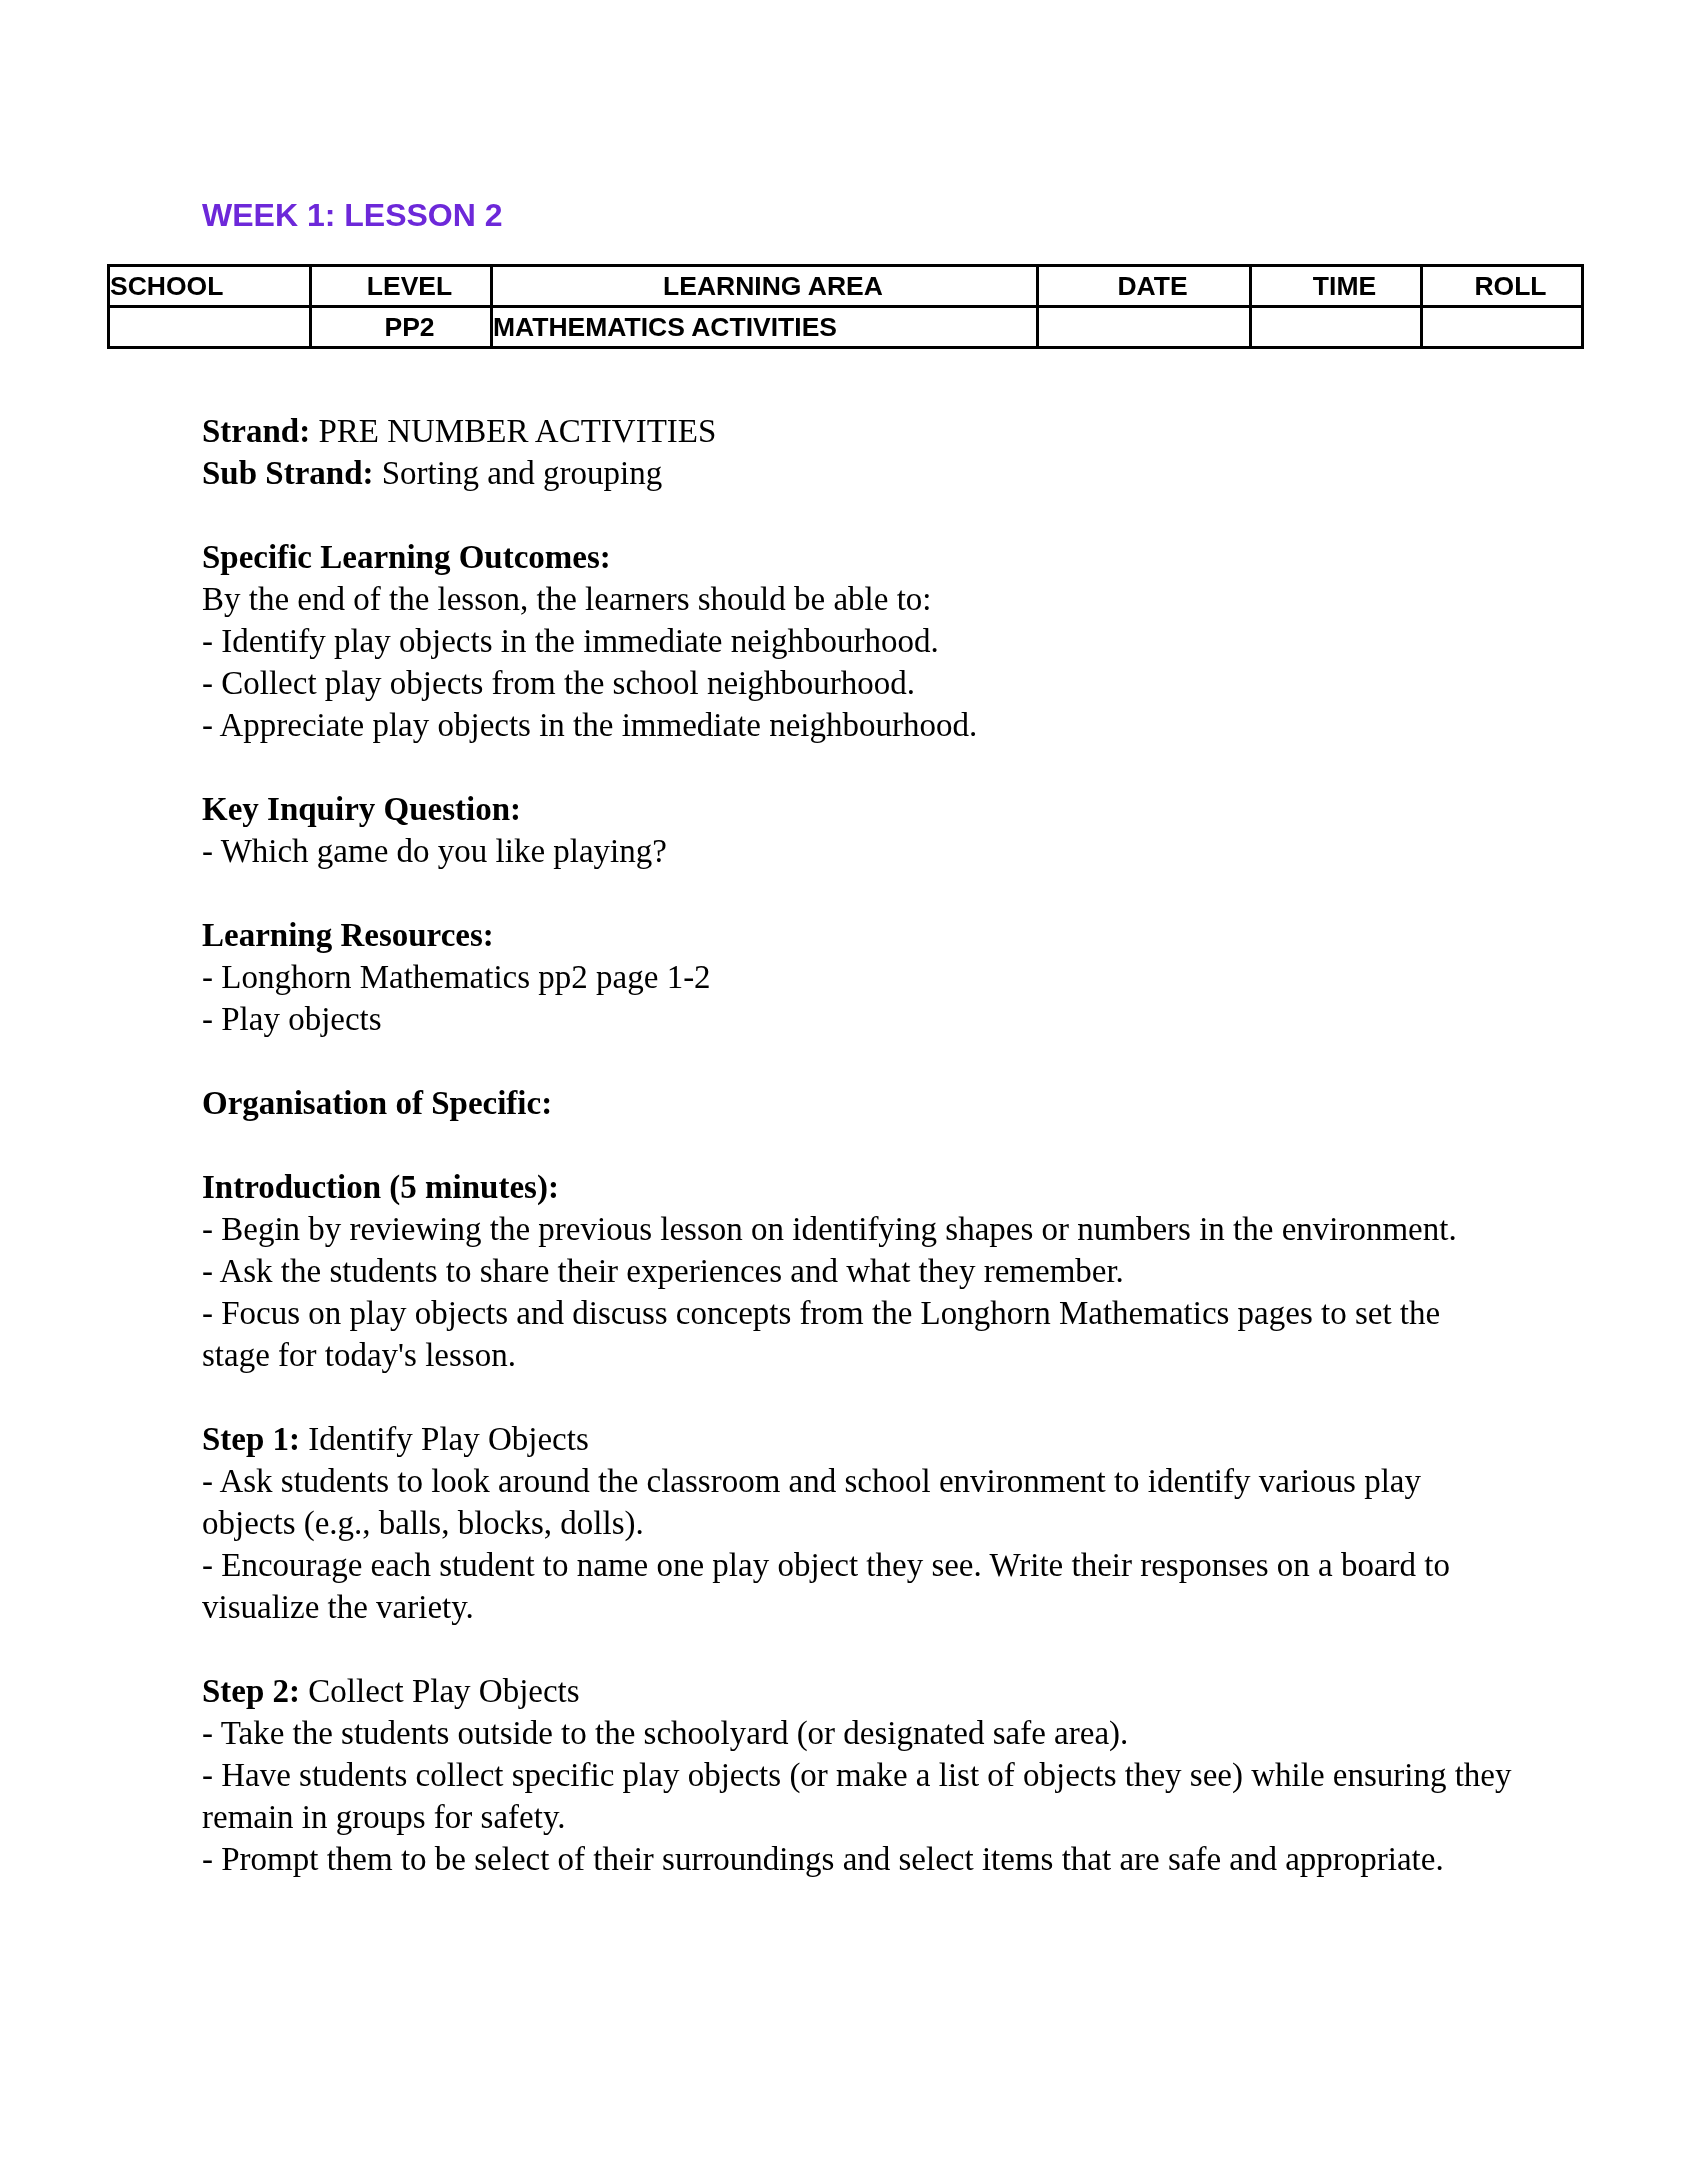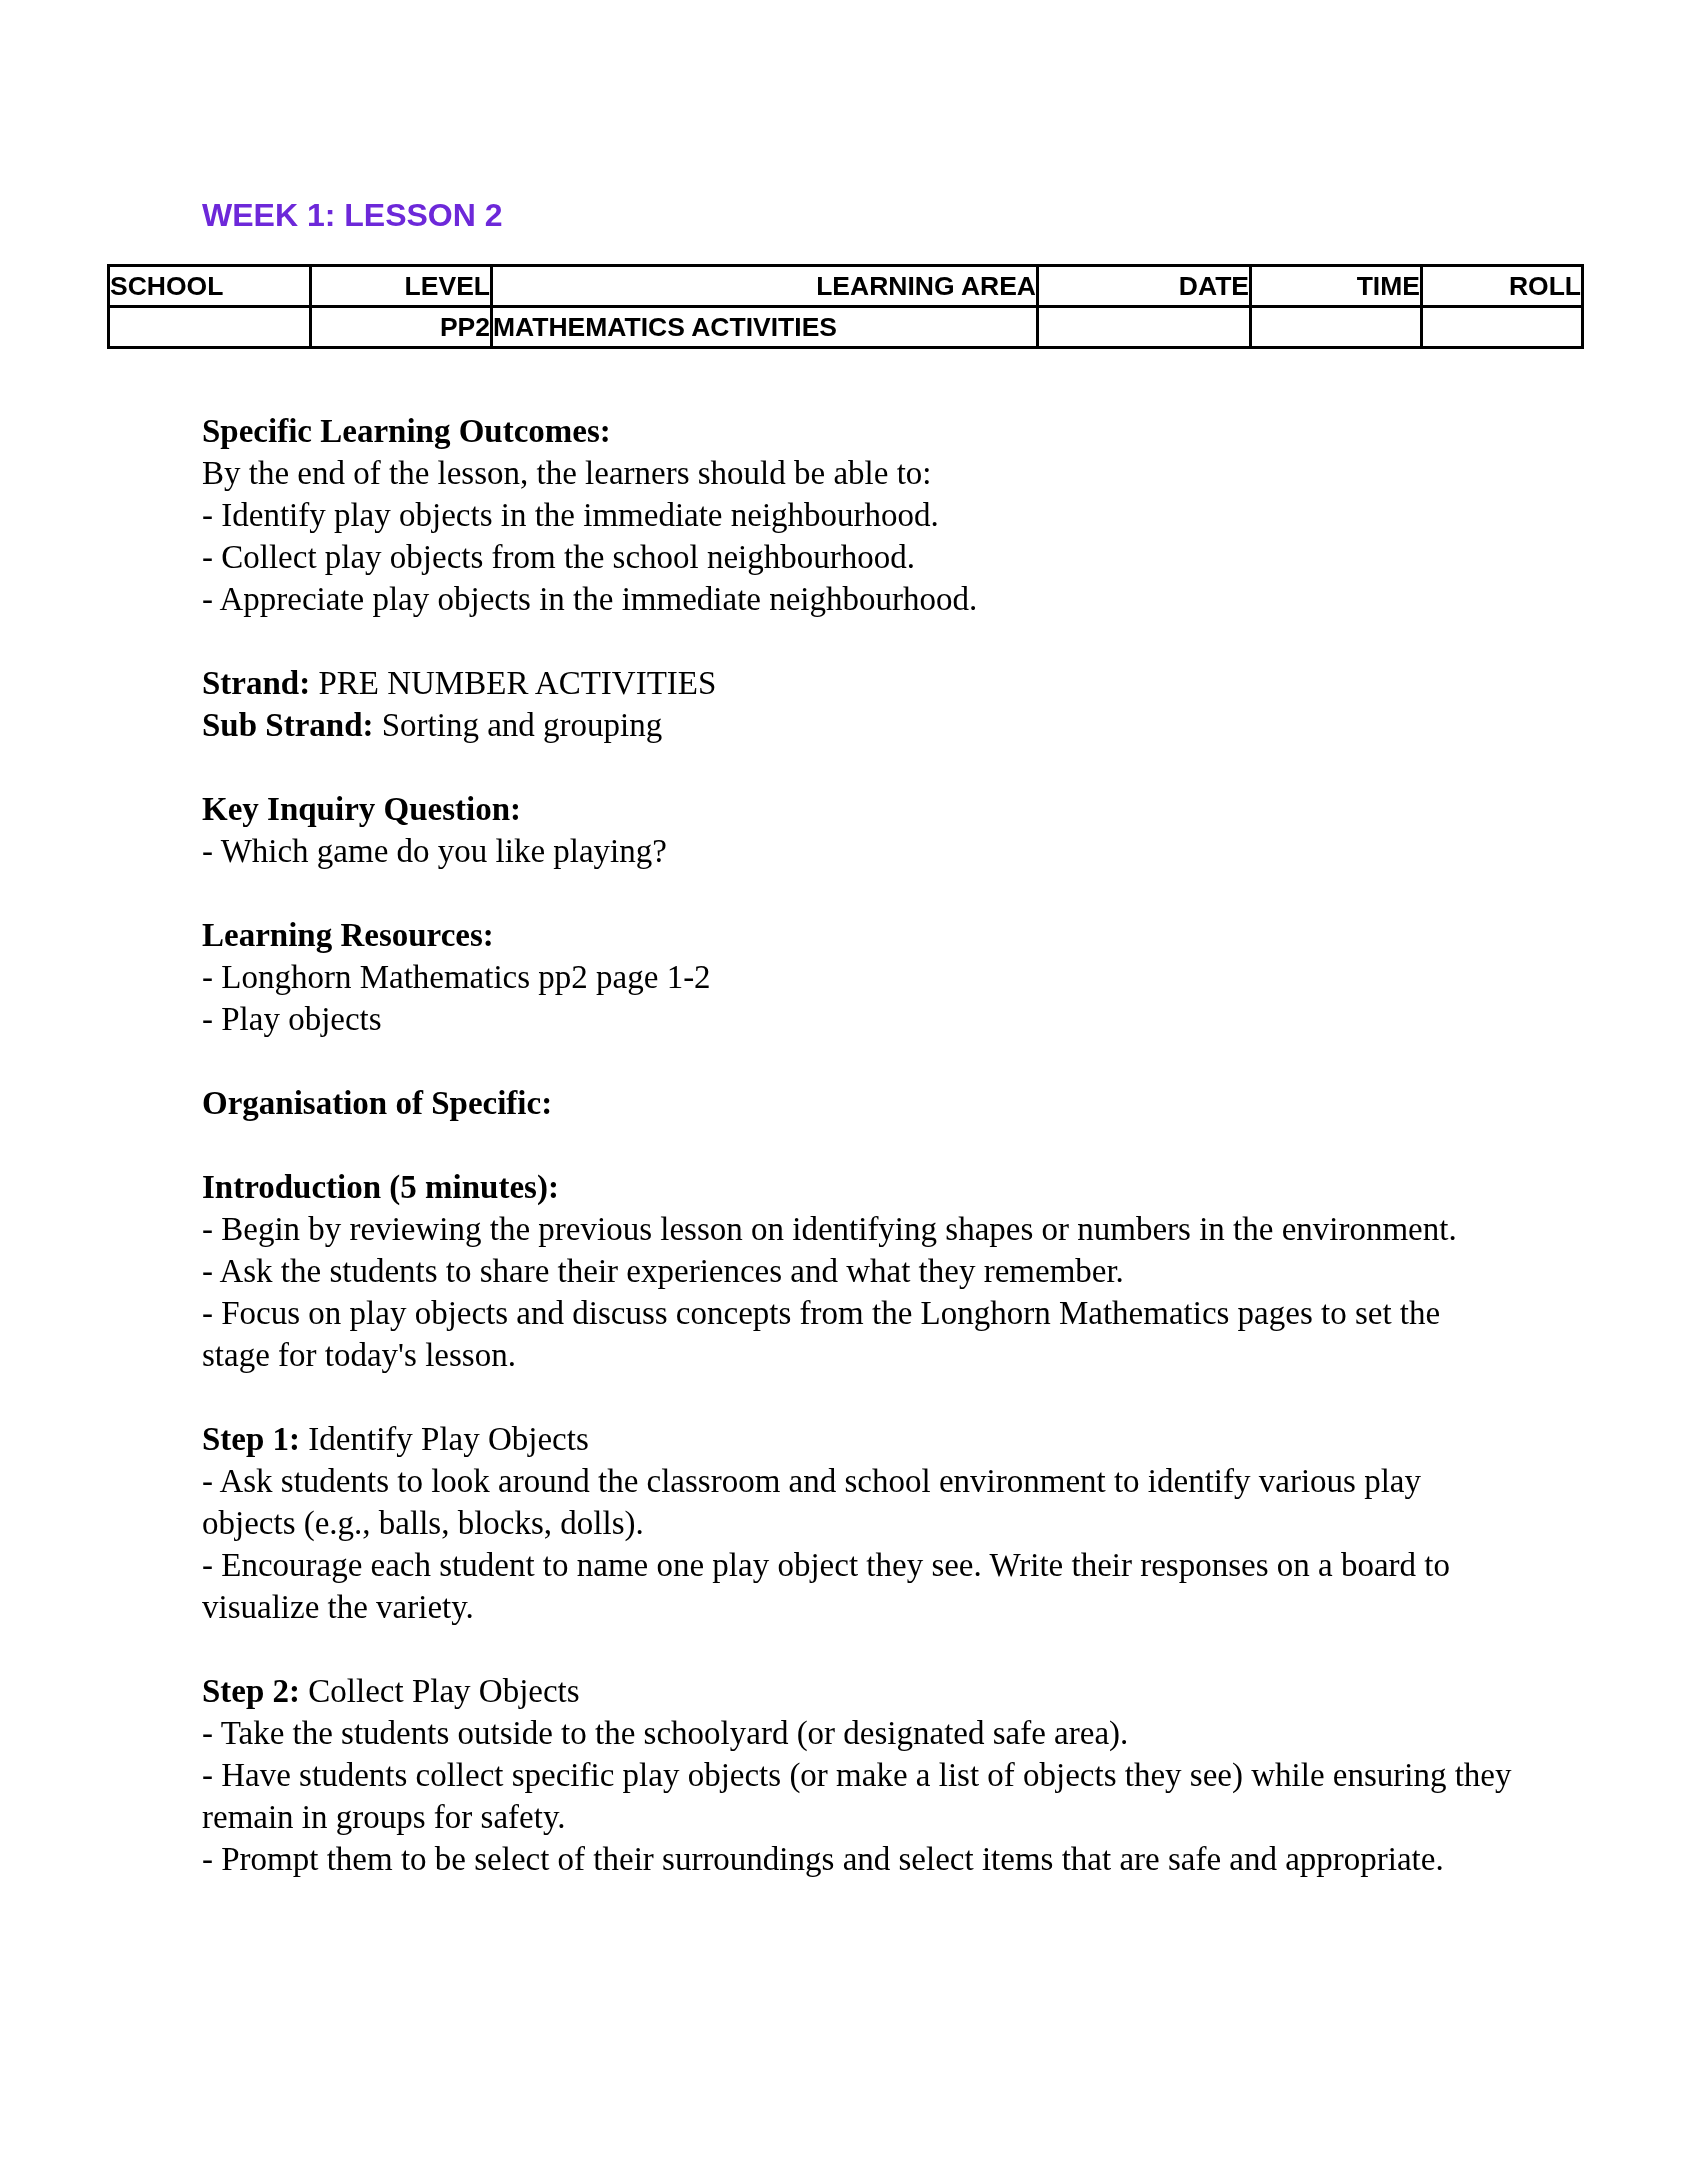--- a/index.html
+++ b/index.html
@@ -32,21 +32,21 @@
     margin-bottom: 61px;
   }
   table.info-table th,
   table.info-table td {
     border: 3.3px solid #000000;
     height: 41px;
     font-family: "Liberation Sans", sans-serif;
     font-weight: bold;
     font-size: 26.5px;
     vertical-align: middle;
-    text-align: right;
+    text-align: center;
     padding: 0 0 0 17px;
     white-space: nowrap;
     overflow: hidden;
   }
   table.info-table th.center,
   table.info-table td.center {
     text-align: left;
     padding: 0;
   }
   .col-school { width: 202px; }
@@ -96,30 +96,30 @@
         <td></td>
         <td></td>
         <td></td>
       </tr>
     </tbody>
   </table>
 
   <div class="bodytext">
 
     <div class="para">
+      <div><span class="b">Strand:</span> <span>PRE NUMBER ACTIVITIES</span></div>
+      <div><span class="b">Sub Strand:</span> <span>Sorting and grouping</span></div>
+    </div>
+
+    <div class="para">
       <div class="b">Specific Learning Outcomes:</div>
       <div>By the end of the lesson, the learners should be able to:</div>
       <div>- Identify play objects in the immediate neighbourhood.</div>
       <div>- Collect play objects from the school neighbourhood.</div>
       <div>- Appreciate play objects in the immediate neighbourhood.</div>
-    </div>
-
-    <div class="para">
-      <div><span class="b">Strand:</span> <span>PRE NUMBER ACTIVITIES</span></div>
-      <div><span class="b">Sub Strand:</span> <span>Sorting and grouping</span></div>
     </div>
 
     <div class="para">
       <div class="b">Key Inquiry Question:</div>
       <div>- Which game do you like playing?</div>
     </div>
 
     <div class="para">
       <div class="b">Learning Resources:</div>
       <div>- Longhorn Mathematics pp2 page 1-2</div>

